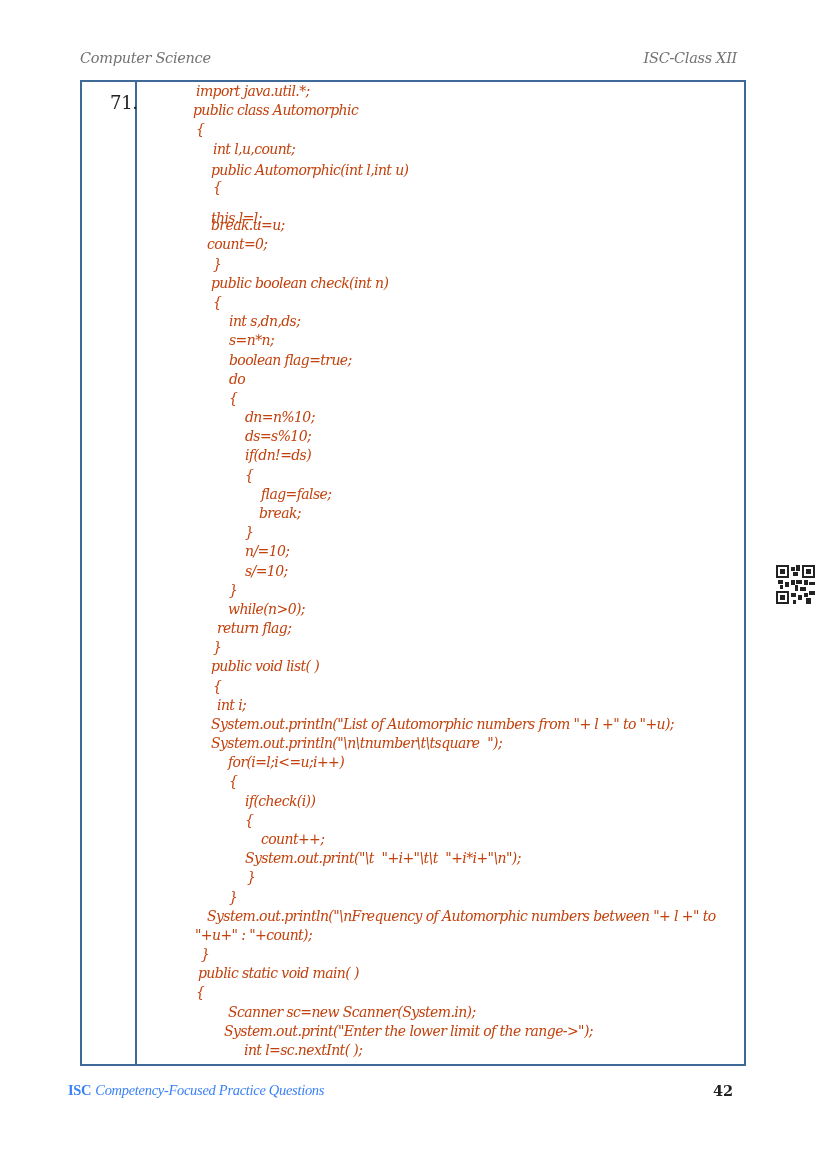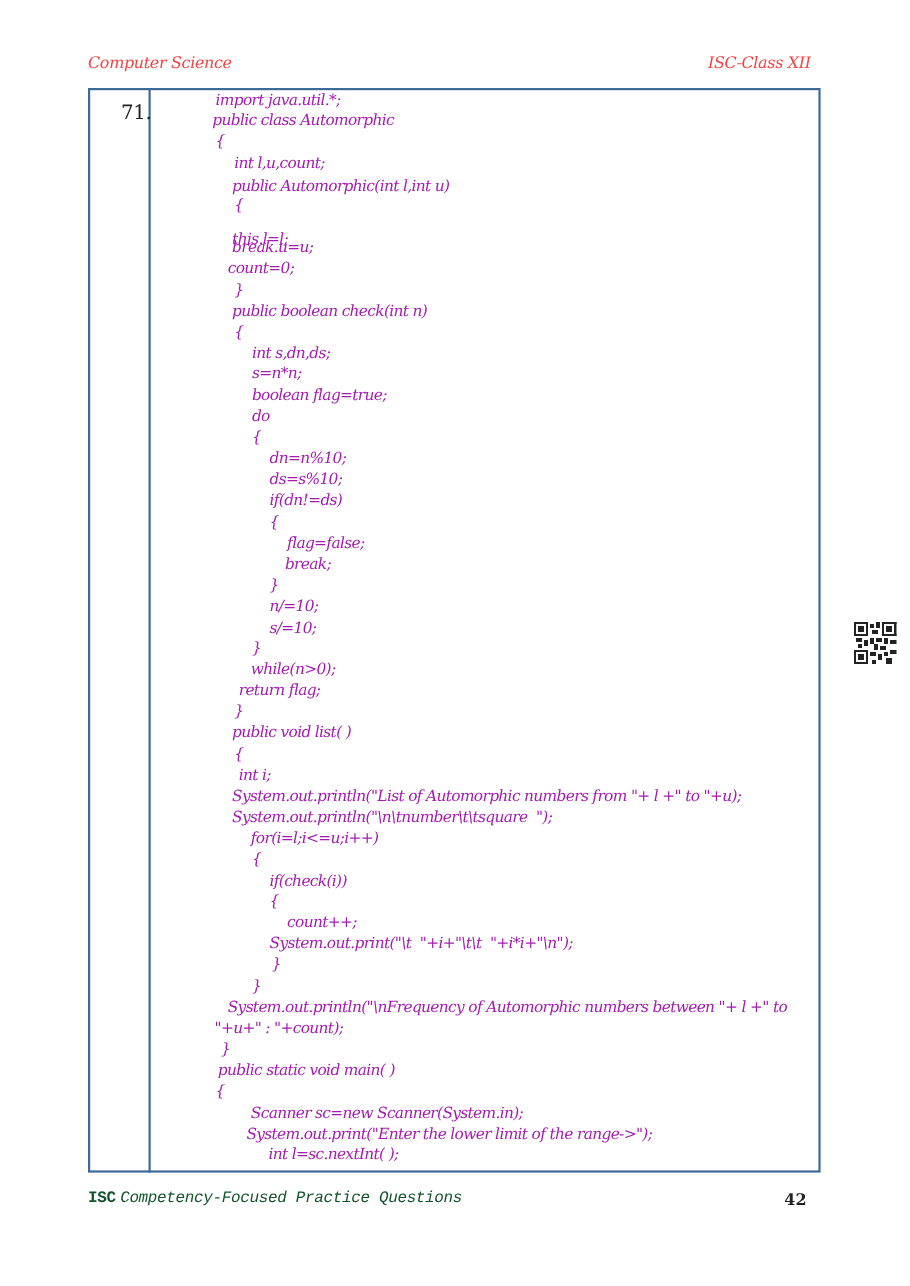--- a/index.html
+++ b/index.html
@@ -15,21 +15,21 @@
       font-family: "DejaVu Serif", "Liberation Serif", serif;
       color: #1a1a1a;
     }
     .header-left, .header-right {
       position: absolute;
       top: 50px;
       font-family: "DejaVu Serif", serif;
       font-style: italic;
       font-size: 14.5px;
       letter-spacing: -0.3px;
-      color: #ef4444;
+      color: #737373;
       white-space: nowrap;
     }
     .header-left { left: 80px; }
     .header-right { right: 90px; }
 
     .frame {
       position: absolute;
       left: 80px;
       top: 80px;
       width: 666px;
@@ -54,30 +54,30 @@
       color: #222;
       letter-spacing: -0.3px;
     }
     .code-line {
       position: absolute;
       font-family: "DejaVu Serif", serif;
       font-style: italic;
       font-size: 14px;
       letter-spacing: -0.6px;
       white-space: pre;
-      color: #a21caf;
+      color: #c2410c;
       line-height: 18px;
     }
     .footer {
       position: absolute;
-      left: 80px;
+      left: 68px;
       top: 1082px;
-      font-family: Liberation Mono, monospace;
+      font-family: Liberation Serif, serif;
       font-size: 14.5px;
-      color: #14532d;
+      color: #3b82f6;
       white-space: nowrap;
       letter-spacing: -0.3px;
     }
     .footer .brand {
       font-style: normal;
       font-weight: bold;
       margin-right: 4px;
     }
     .footer .title { font-style: italic; }
     .page-number {

